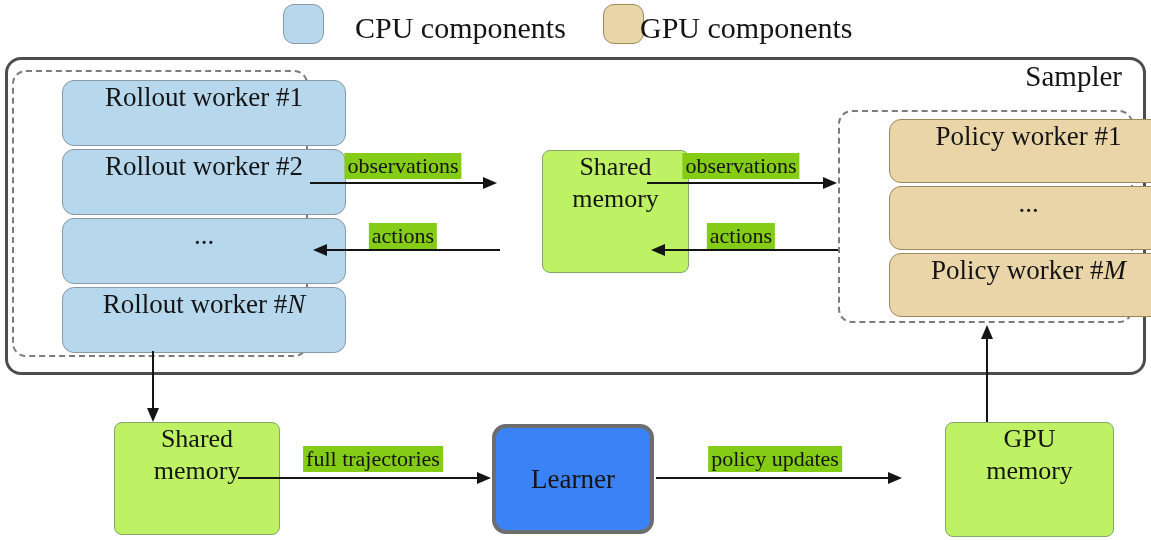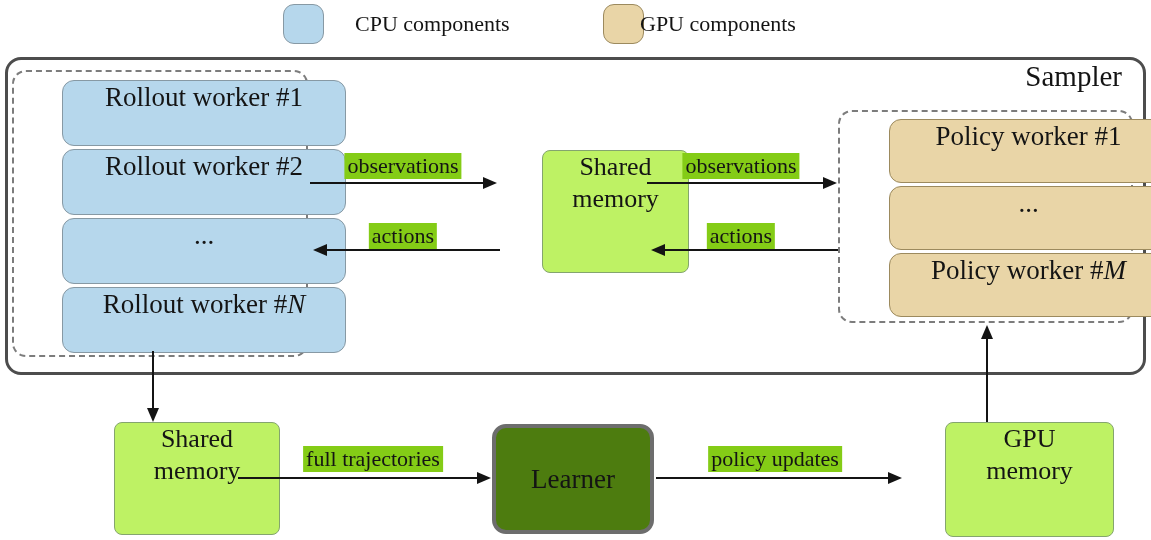--- a/index.html
+++ b/index.html
@@ -19,21 +19,21 @@
     position: absolute;
     width: 41px; height: 40px;
     border-radius: 11px;
     border: 1.5px solid #8c8c8c;
   }
   .swatch.cpu { left: 283px; top: 4px; background: #b6d7ec; border-color: #8799a4; }
   .swatch.gpu { left: 603px; top: 4px; background: #e9d5a7; border-color: #9c8a5e; }
   .legend-label {
     position: absolute;
     top: 11px;
-    font-size: 22px;
+    font-size: 30px;
     white-space: nowrap;
   }
   .legend-label.cpu { left: 355px; }
   .legend-label.gpu { left: 640px; }
 
   
   .sampler {
     position: absolute;
     left: 5px; top: 57px;
     width: 1141px; height: 318px;
@@ -92,21 +92,21 @@
   .pworker.r2 { top: 141px; }
 
   .var-upright { font-style: normal; }
   .var-italic  { font-style: italic; }
 
   .shared-top   { left: 500px; top: 150px; width: 147px; height: 123px; }
   .shared-bottom{ left: 72px;  top: 422px; width: 166px; height: 113px; }
   .gpu-memory   { left: 903px; top: 422px; width: 169px; height: 115px; }
   .learner {
     left: 492px; top: 424px; width: 162px; height: 110px;
-    background: #4d7c0f;
+    background: #3b82f6;
     border: 4px solid #6d6d6d;
     border-radius: 14px;
     z-index: 3;
     position: absolute;
     display: flex; align-items: center; justify-content: center;
     font-size: 27px;
   }
 
   
   .arrow { position: absolute; background: #141414; z-index: 5; }

